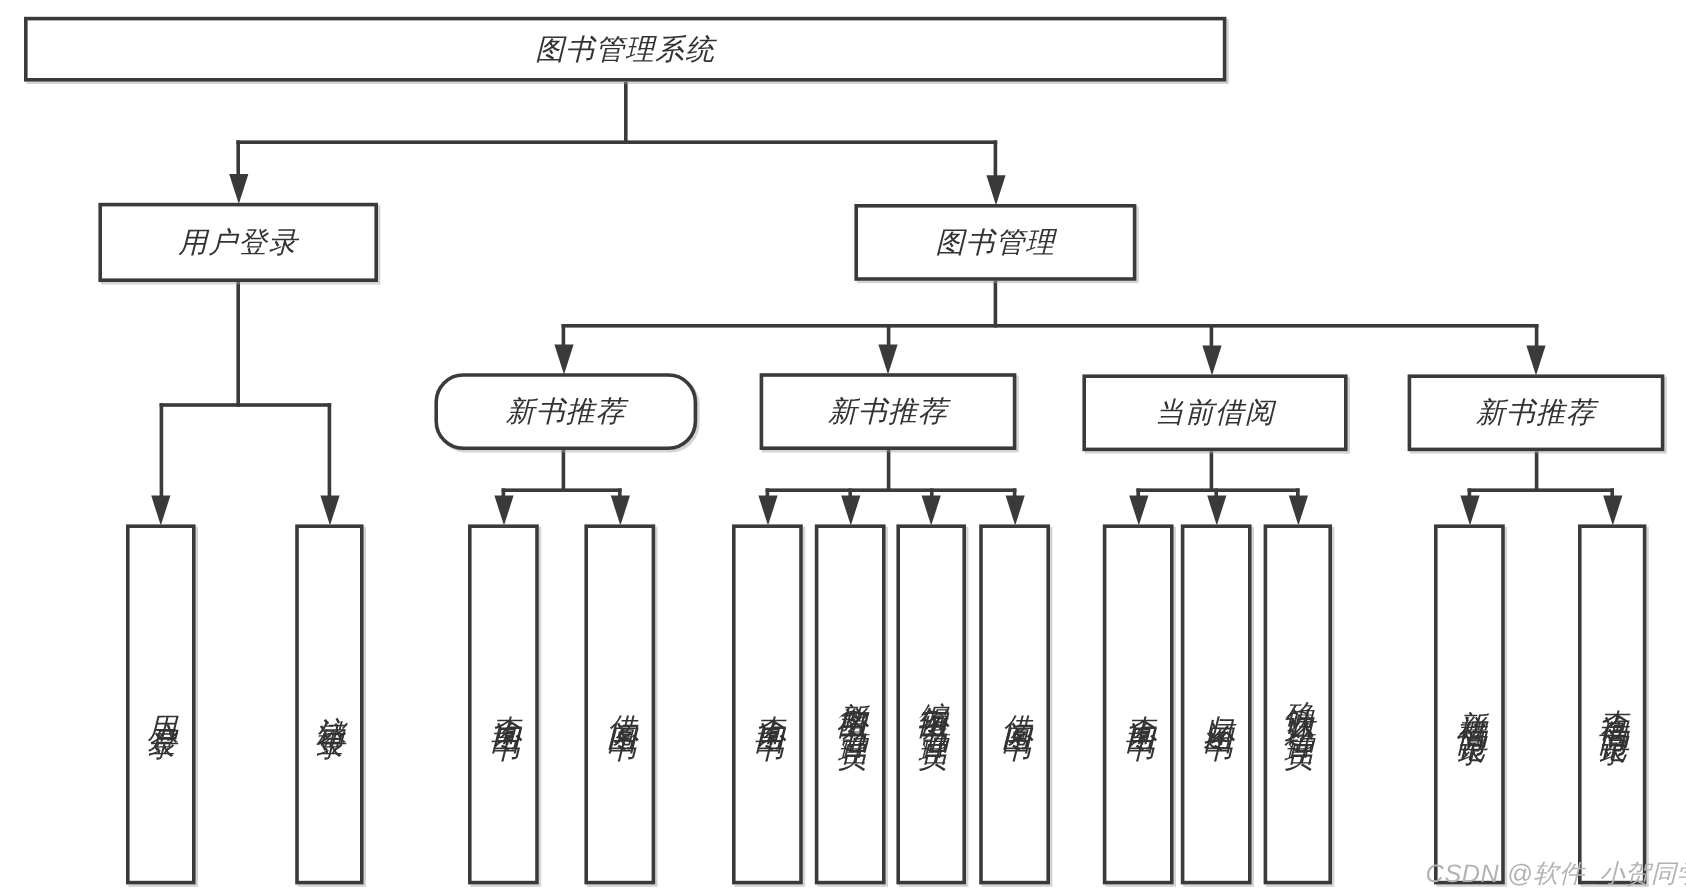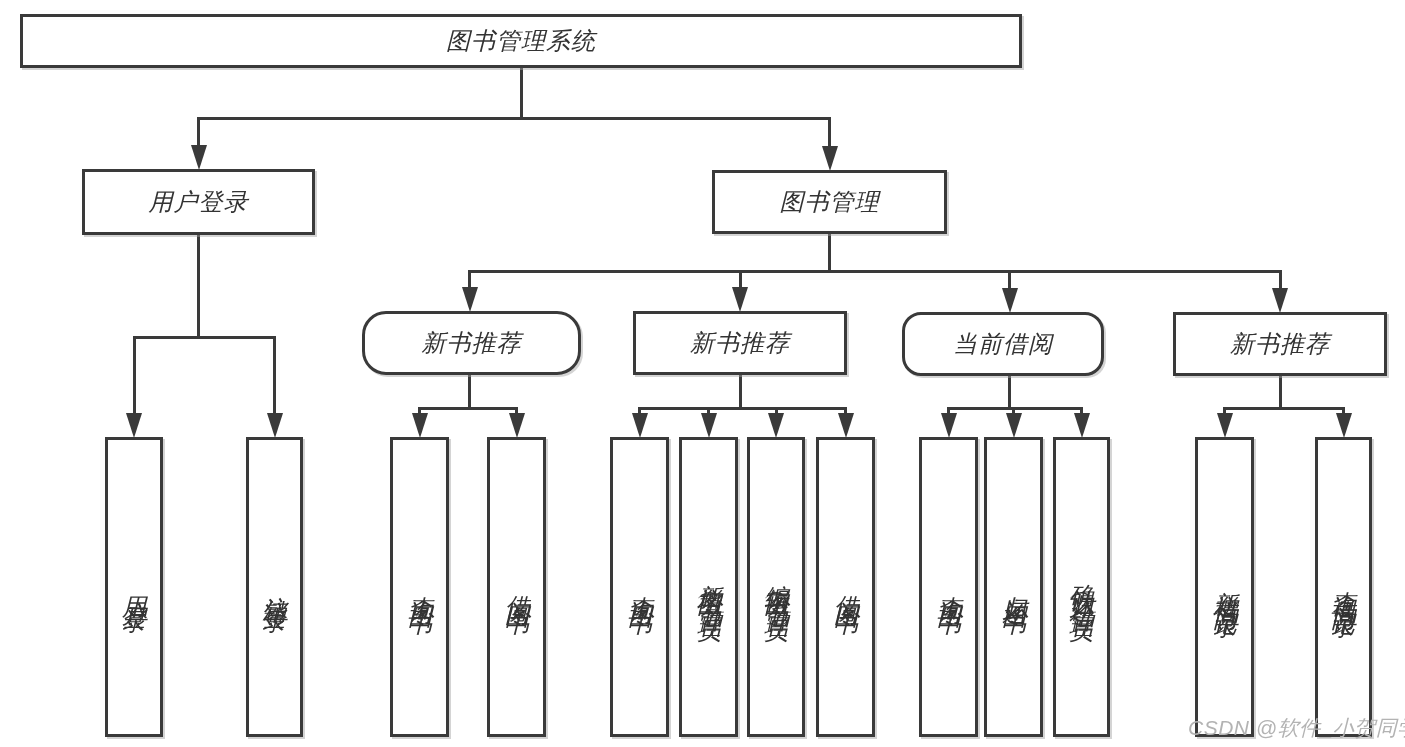--- a/index.html
+++ b/index.html
@@ -73,21 +73,21 @@
 </head>
 <body>
 
 <div class="canvas">
   <div id="chart">
       <div class="node h" style="left: 20px; top: 14px; width: 1002px; height: 54px;">图书管理系统</div>
       <div class="node h" style="left: 82px; top: 169px; width: 233px; height: 66px;">用户登录</div>
       <div class="node h" style="left: 712px; top: 170px; width: 235px; height: 64px;">图书管理</div>
       <div class="node h" style="left: 362px; top: 311px; width: 219px; height: 64px; border-radius: 24px;">新书推荐</div>
       <div class="node h" style="left: 633px; top: 311px; width: 214px; height: 64px;">新书推荐</div>
-      <div class="node h" style="left: 902px; top: 312px; width: 202px; height: 64px; border-radius: 19px;">当前借阅</div>
+      <div class="node h" style="left: 902px; top: 312px; width: 221px; height: 64px;">当前借阅</div>
       <div class="node h" style="left: 1173px; top: 312px; width: 214px; height: 64px;">新书推荐</div>
       <div class="node v" style="left: 105px; top: 437px; width: 58px; height: 300px;">用户登录</div>
       <div class="node v" style="left: 246px; top: 437px; width: 57px; height: 300px;">注销登录</div>
       <div class="node v" style="left: 390px; top: 437px; width: 59px; height: 300px;">查询图书</div>
       <div class="node v" style="left: 487px; top: 437px; width: 59px; height: 300px;">借阅图书</div>
       <div class="node v" style="left: 610px; top: 437px; width: 59px; height: 300px;">查询图书</div>
       <div class="node v" style="left: 679px; top: 437px; width: 59px; height: 300px;">新增图书（管理员）</div>
       <div class="node v" style="left: 747px; top: 437px; width: 58px; height: 300px;">编辑图书（管理员）</div>
       <div class="node v" style="left: 816px; top: 437px; width: 59px; height: 300px;">借阅图书</div>
       <div class="node v" style="left: 919px; top: 437px; width: 59px; height: 300px;">查询图书</div>

